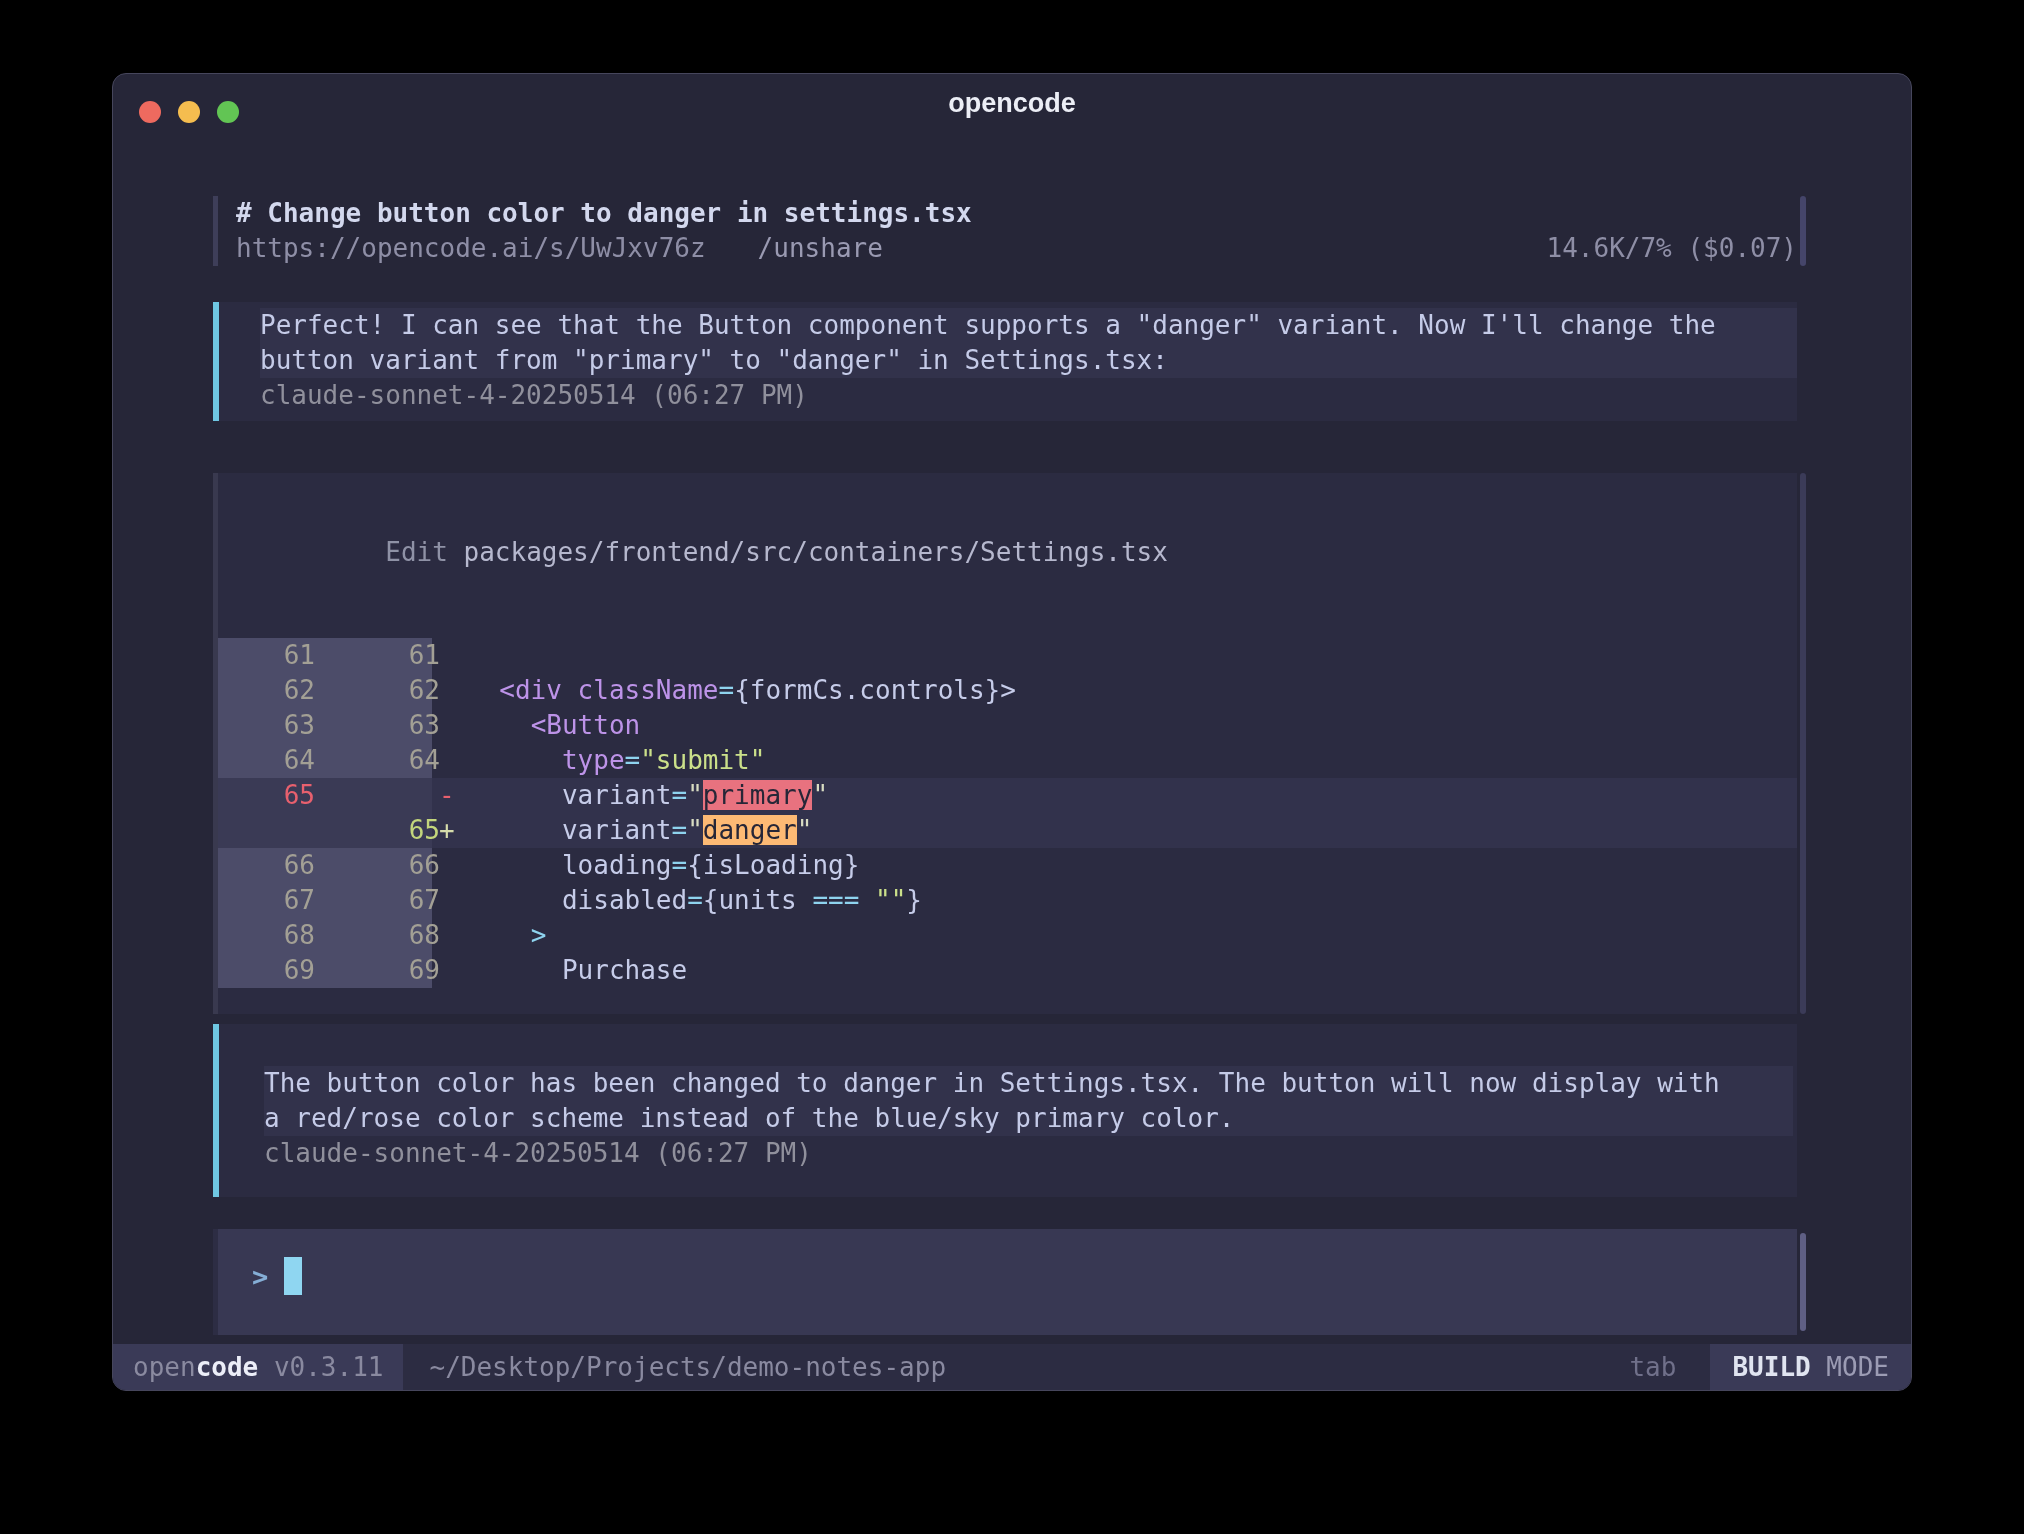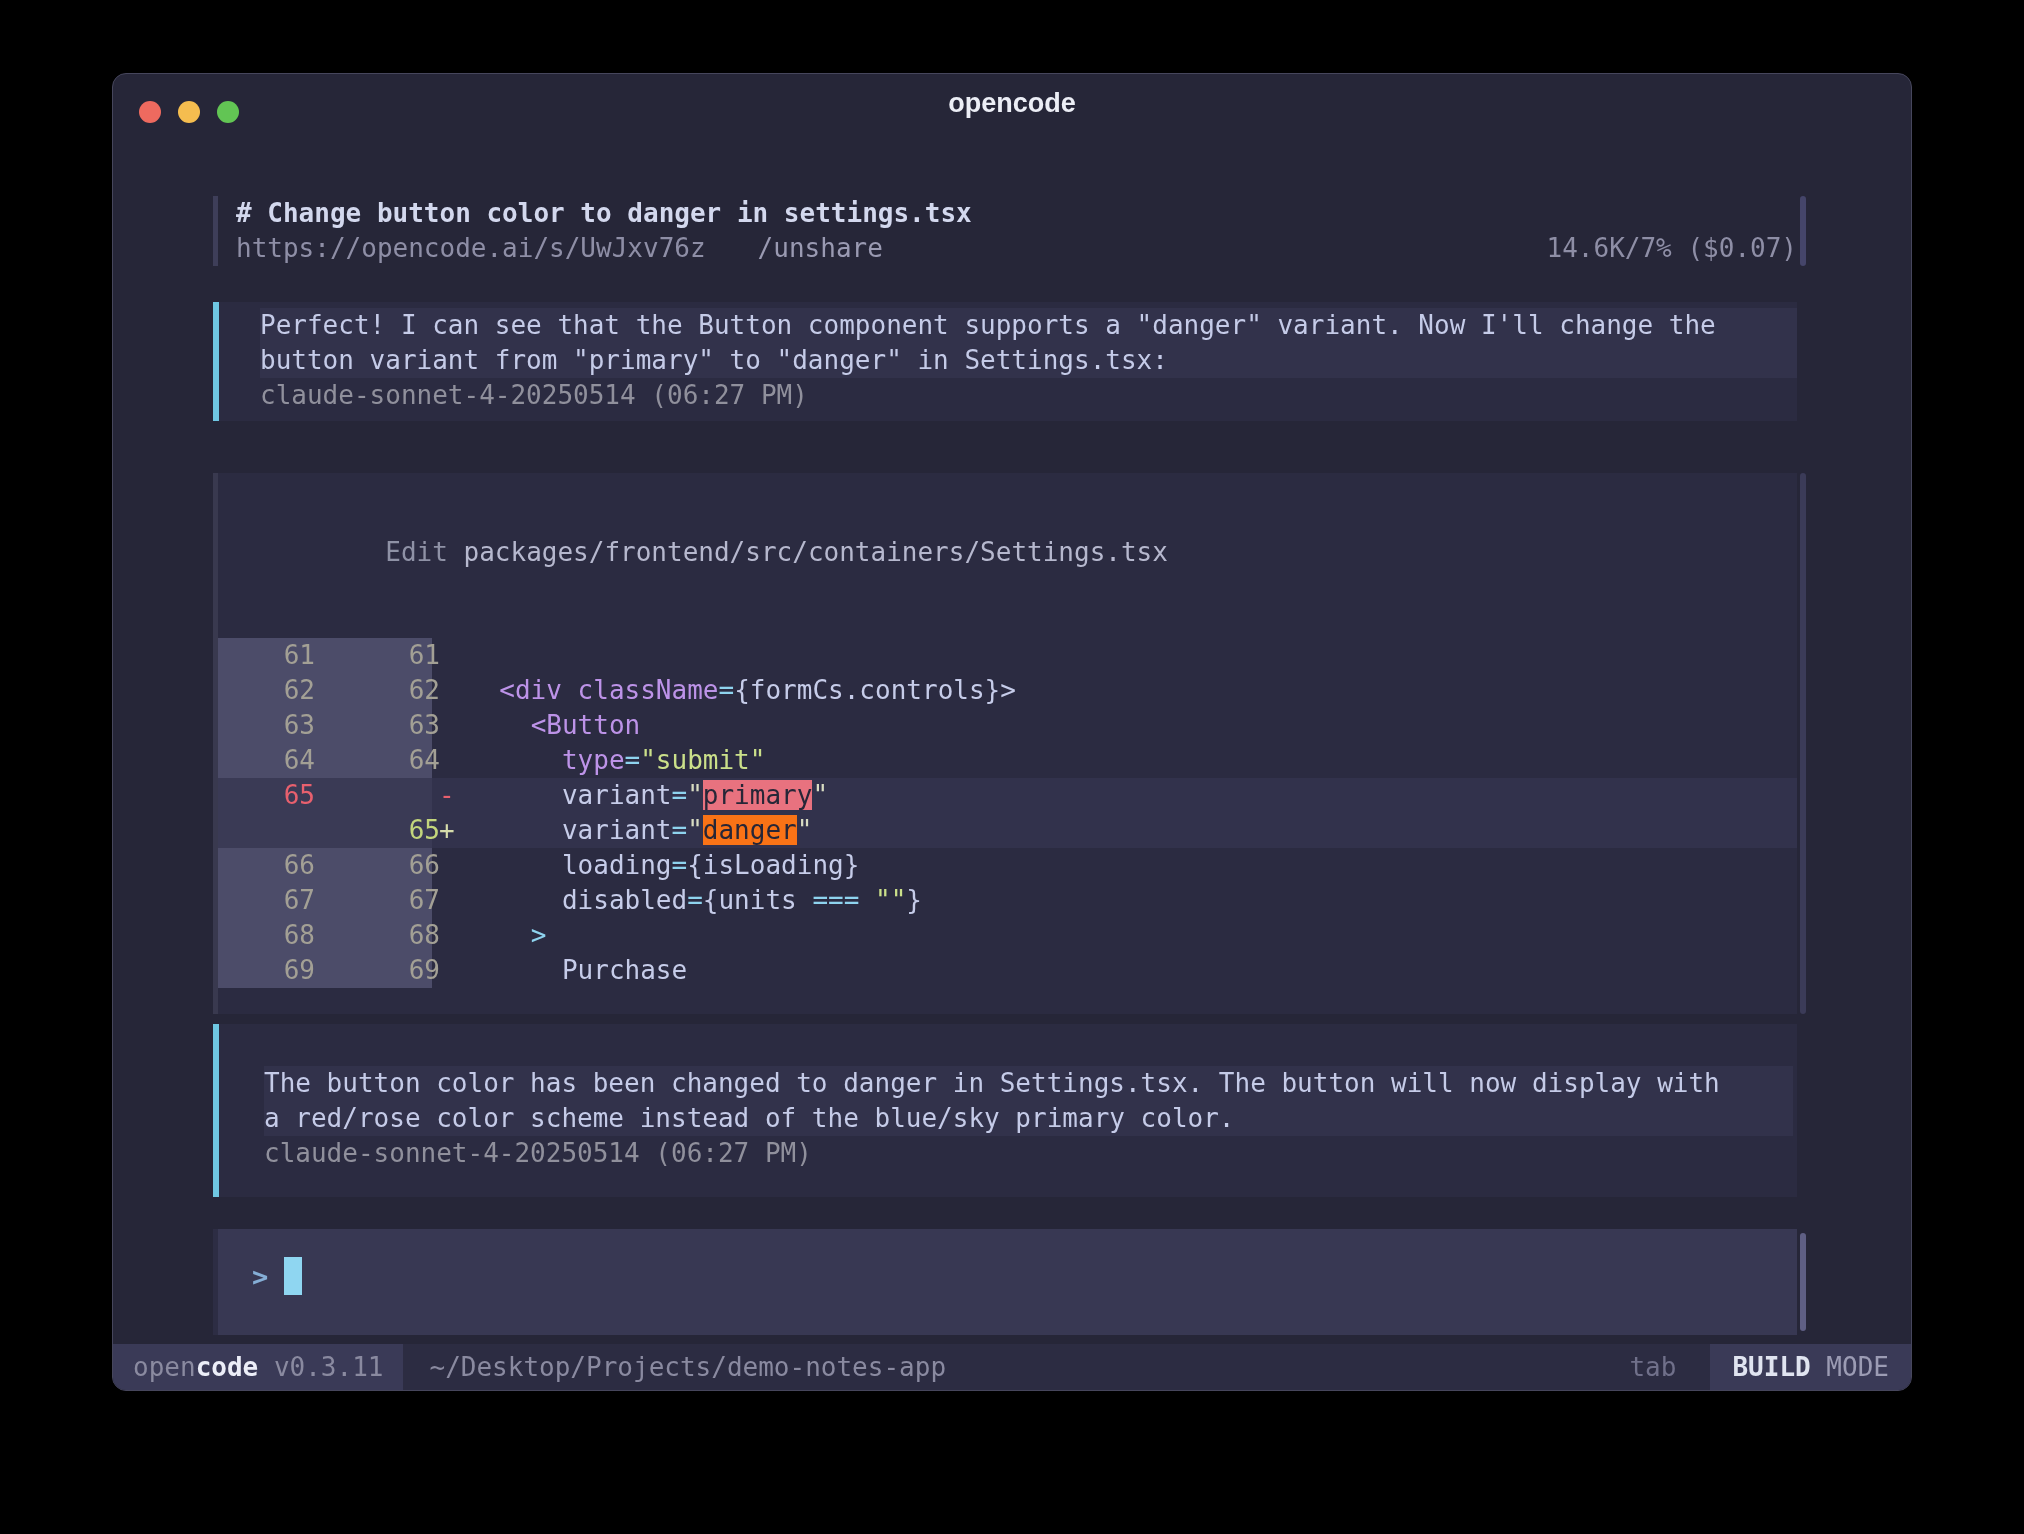--- a/index.html
+++ b/index.html
@@ -70,21 +70,21 @@
   .diff-row.removed .marker { color: #e8606e; }
   .diff-row.added .marker   { color: #d6dcab; }
   .code { white-space: pre; }
   .tok-plain  { color: #c6cce9; }
   .tok-tag    { color: #bd93e8; }
   .tok-attr   { color: #bd93e8; }
   .tok-op     { color: #8ed3ee; }
   .tok-string { color: #cbe08a; }
   .tok-quote  { color: #d8dcc2; }
   .tok-removed-word { background: #e8727f; color: #262637; }
-  .tok-added-word   { background: #f97316; color: #262637; }
+  .tok-added-word   { background: #fdba74; color: #262637; }
 
   
   .prompt { position: relative; margin-top: 32px; height: 106px; background: #383853;
             border-left: 5px solid #2d2d44; padding: 28px 0 0 34px; }
   .prompt .thumb { top: 4px; bottom: 4px; background: #5f5f84; }
   .prompt-symbol { color: #85aed6; font-weight: bold; font-size: 27px; vertical-align: middle; }
   .cursor { display: inline-block; width: 18px; height: 38px; background: #8fd6f1;
             margin-left: 16px; vertical-align: middle; }
 
   

